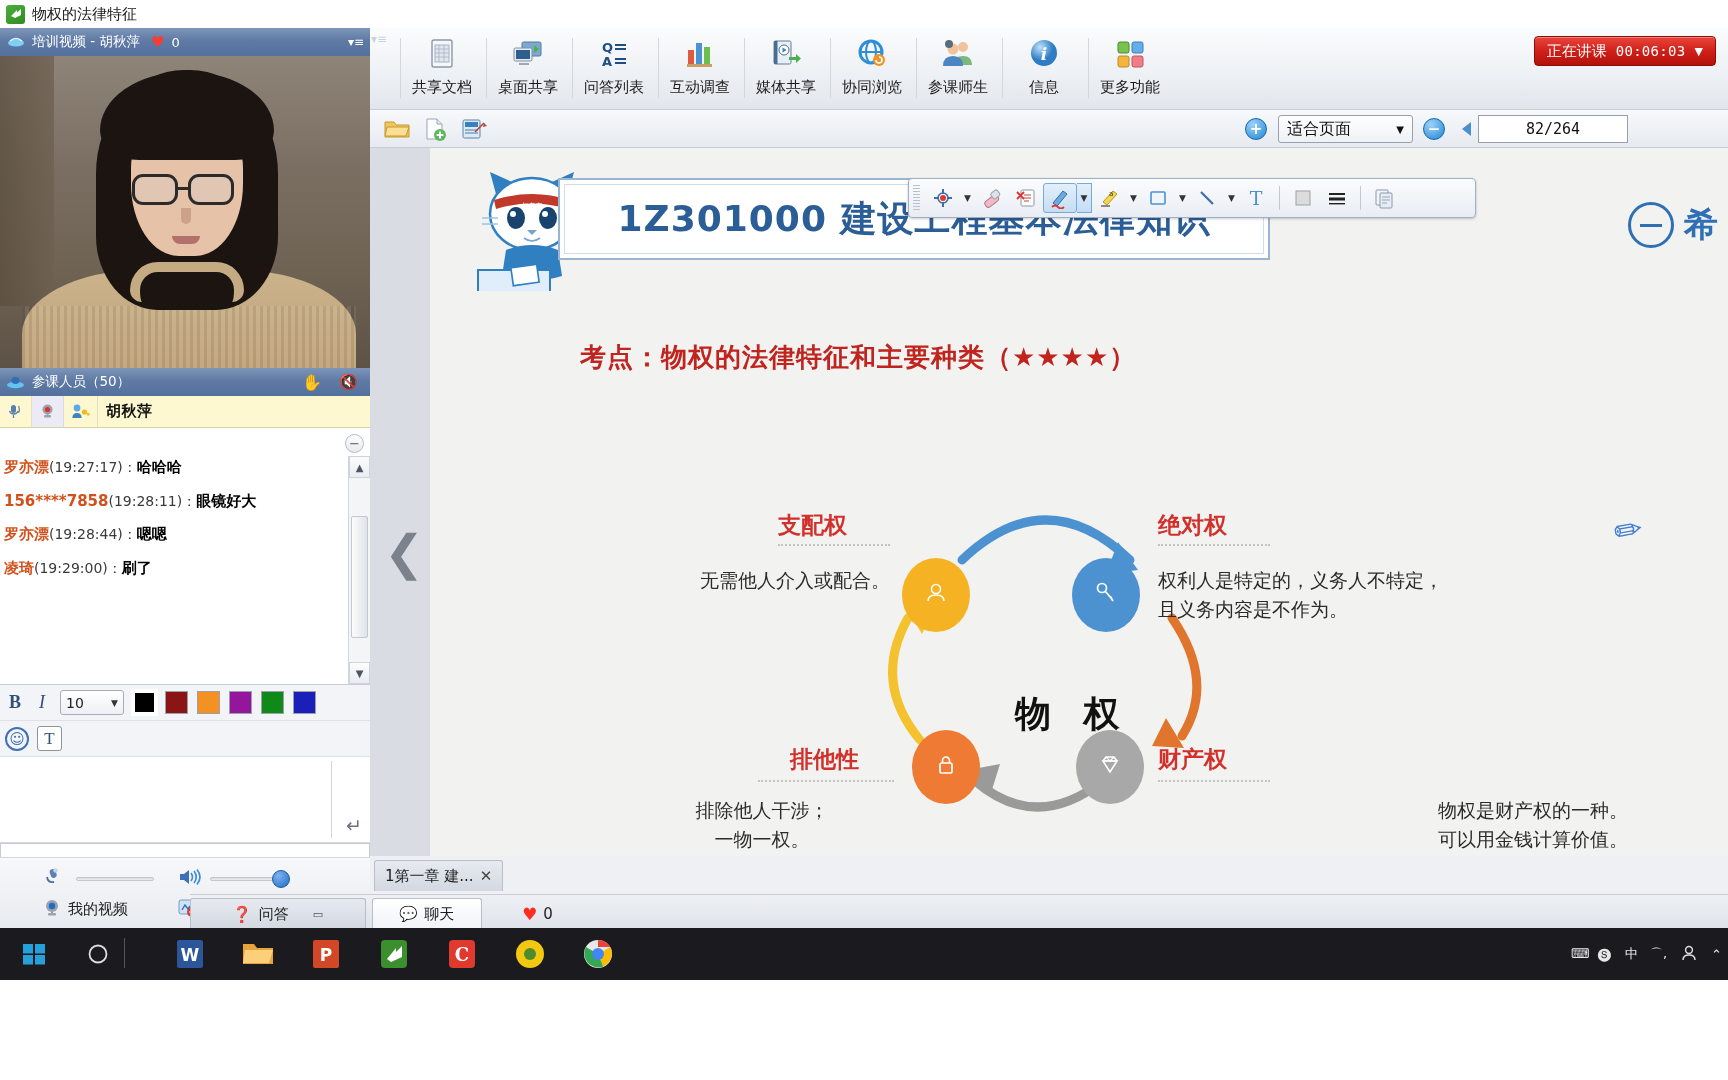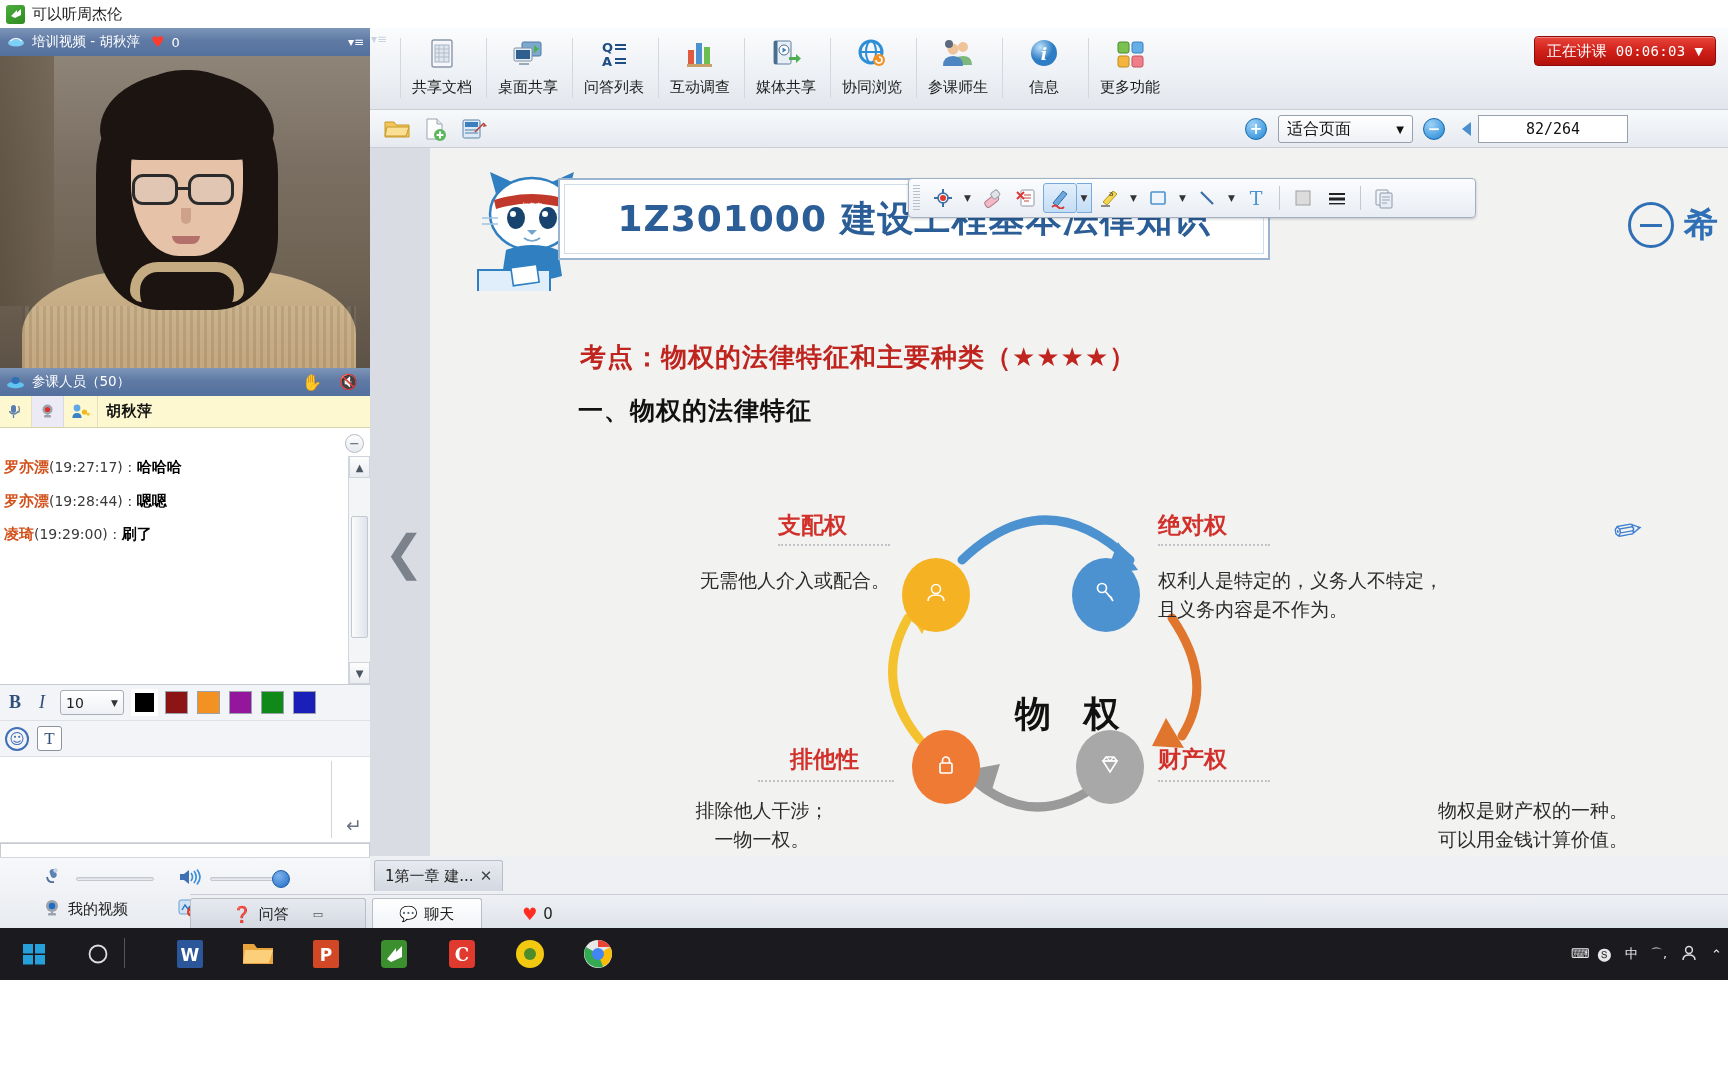--- a/index.html
+++ b/index.html
@@ -322,21 +322,21 @@
 </style>
 </head>
 <body>
 
 <div id="app-titlebar">
   <div class="app-ico">
     <svg width="14" height="14" viewBox="0 0 14 14">
         <path d="M2 9 L8 3 L8 5.5 L12 2 L12 8 L6 11 Z" fill="#ffffff"></path>
       </svg>
   </div>
-  <div class="app-title">可以听周杰伦</div>
+  <div class="app-title">物权的法律特征</div>
 </div>
 
 <div id="left-col">
 
   <div id="video-title" class="panel-head">
     <span class="hd-icon">
       <svg width="18" height="12" viewBox="0 0 18 12">
           <ellipse cx="9" cy="7" rx="8" ry="3.4" fill="#7fd0f7"></ellipse>
           <path d="M3 5 Q9 0 15 5" stroke="#e9f6ff" stroke-width="1.6" fill="none"></path>
         </svg>
@@ -404,20 +404,23 @@
         </svg>
     </div>
     <div class="nm">胡秋萍</div>
   </div>
 
   <div id="chat-log">
     <div class="collapse">−</div>
     <div class="msgs">
       <div class="chat-msg">
         <span class="who">罗亦漂</span><span class="tm">(19:27:17)</span><span class="tm">：</span><span class="txt">哈哈哈</span>
+      </div>
+      <div class="chat-msg">
+        <span class="who">156****7858</span><span class="tm">(19:28:11)</span><span class="tm">：</span><span class="txt">眼镜好大</span>
       </div>
       <div class="chat-msg">
         <span class="who">罗亦漂</span><span class="tm">(19:28:44)</span><span class="tm">：</span><span class="txt">嗯嗯</span>
       </div>
       <div class="chat-msg">
         <span class="who">凌琦</span><span class="tm">(19:29:00)</span><span class="tm">：</span><span class="txt">刷了</span>
       </div>
     </div>
     <div id="chat-scroll">
       <div class="arr">▲</div>
@@ -718,21 +721,20 @@
       </div>
 
       <div id="brand">
         <span class="ring">
             <span class="bar"></span>
           </span>
         <span>希</span>
       </div>
 
       <div id="kaodian">考点：物权的法律特征和主要种类（★★★★）</div>
-      <div id="heading1">一、物权的法律特征</div>
 
       <div id="diagram">
         <svg width="1238" height="400" viewBox="0 0 1238 400" style="position:absolute;left:0;top:0;">
 
           <path d="M472 132 Q556 52 640 132" stroke="#4d92d0" stroke-width="9" fill="none" stroke-linecap="round"></path>
           <path d="M628 114 l20 28 -32 4z" fill="#4d92d0"></path>
 
           <path d="M682 190 Q726 254 692 308" stroke="#e0762e" stroke-width="9" fill="none" stroke-linecap="round"></path>
           <path d="M676 290 l18 30 -32 -2z" fill="#e0762e"></path>
 

